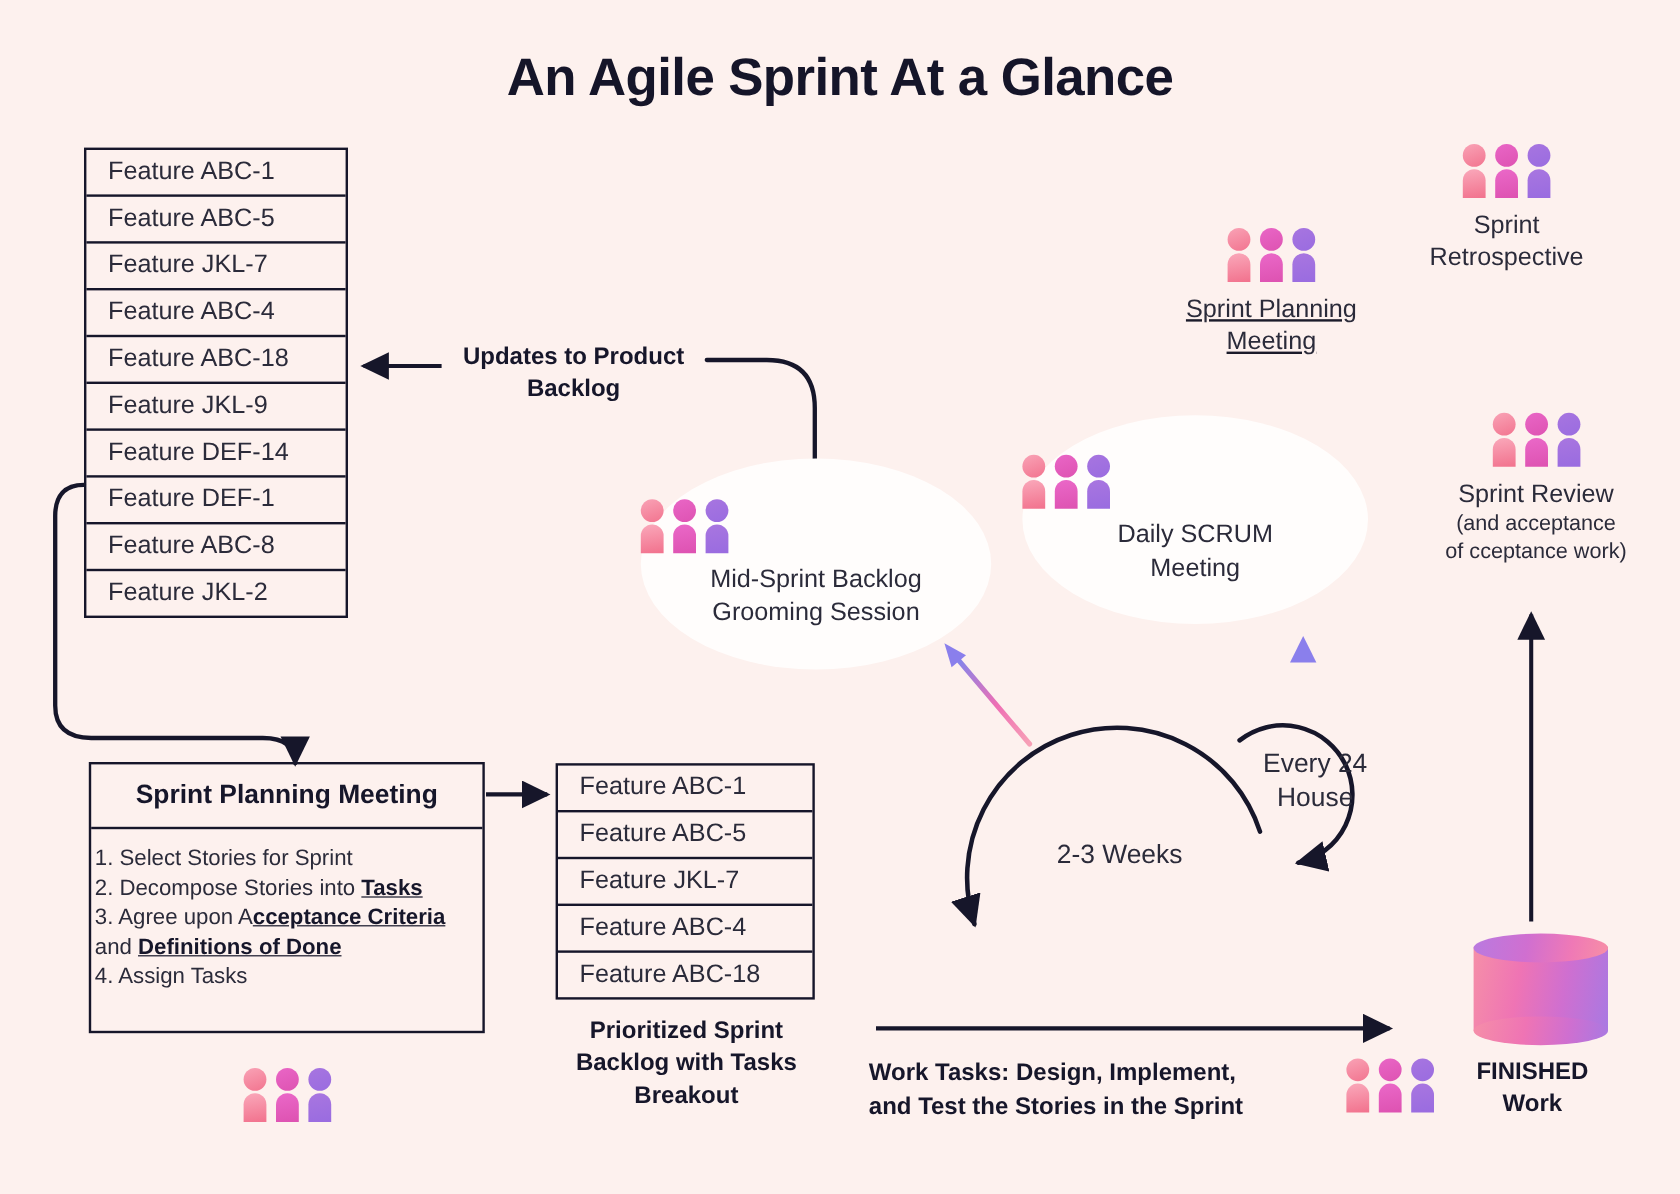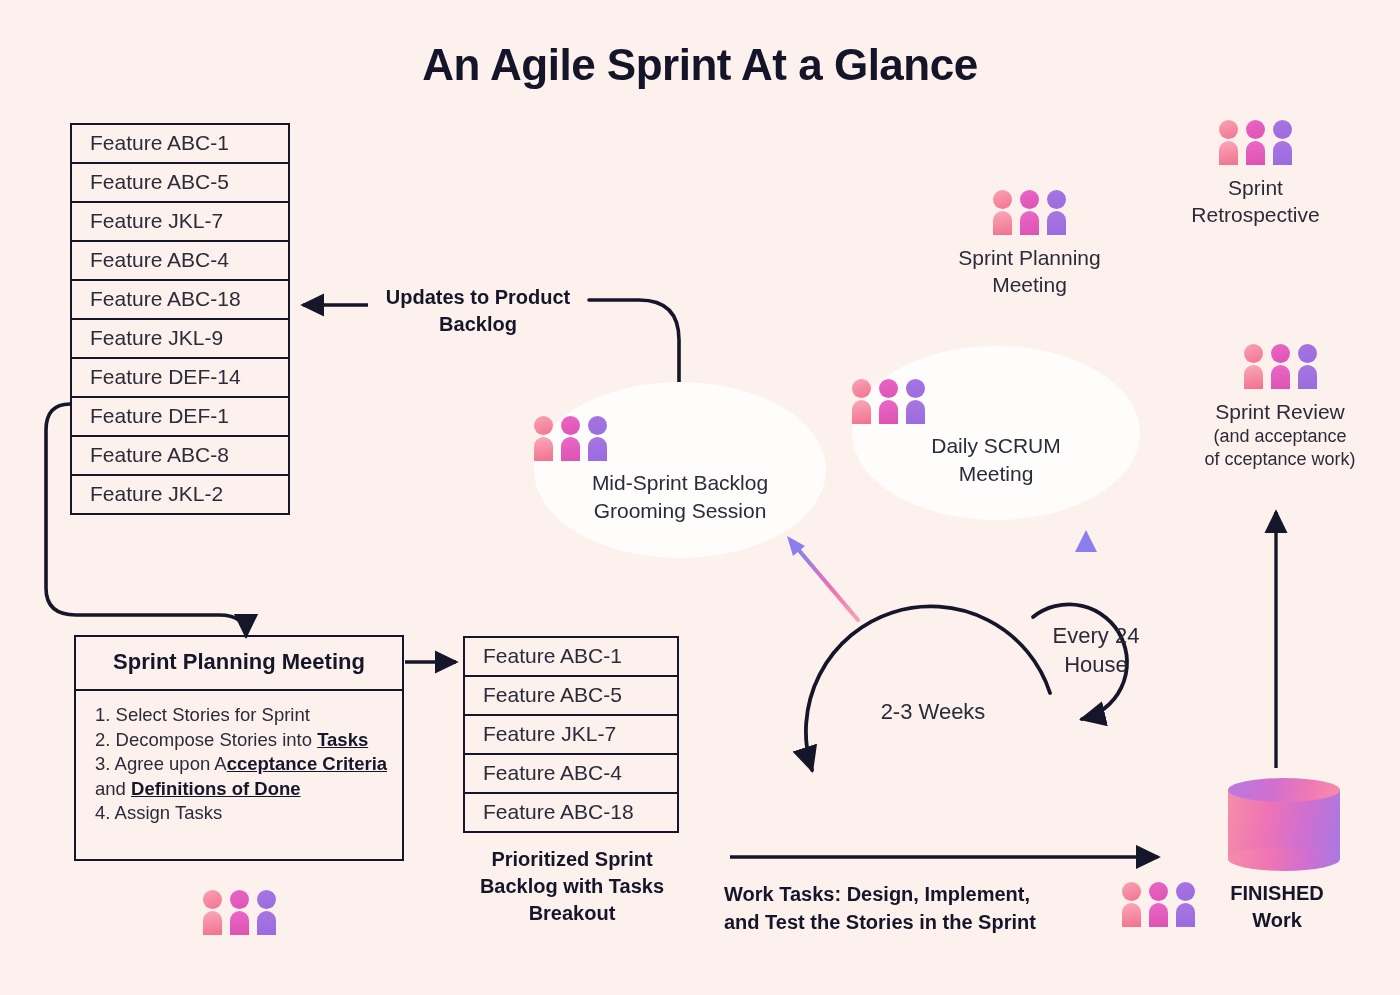--- a/index.html
+++ b/index.html
@@ -109,21 +109,21 @@
   }
   #planning-box .head {
     border-bottom: 2.5px solid #16162a;
     text-align: center;
     font-size: 22px;
     font-weight: bold;
     padding: 12px 0 14px;
     color: #16162a;
   }
   #planning-box .body {
-    padding: 12px 12px 16px 19px;
+    padding: 12px 12px 16px 3px;
     font-size: 18.5px;
     line-height: 1.33;
     color: #2b2b3a;
     min-height: 140px;
   }
   #planning-box .body .li { white-space: normal; }
   #planning-box .body b { color: #16162a; font-weight: bold; text-decoration: underline; }
 
   
   .ellipse {
@@ -172,21 +172,21 @@
     text-align: center;
     line-height: 1.3;
     color: #2b2b3a;
     margin-top: 9px;
   }
   .icon-block .sub {
     font-size: 18px;
     line-height: 1.25;
   }
 
-  #planning-icons { left: 942px; top: 190px; width: 175px; }
+  #planning-icons { left: 972px; top: 190px; width: 175px; text-decoration: underline; }
   #retro-icons    { left: 1168px; top: 120px; width: 175px; }
   #review-icons   { left: 1190px; top: 344px; width: 180px; }
   #planning-box-people { left: 203px; top: 890px; }
   #work-people { left: 1122px; top: 882px; }
 
   
   .loop-label {
     font-size: 22px;
     color: #2b2b3a;
     text-align: center;

